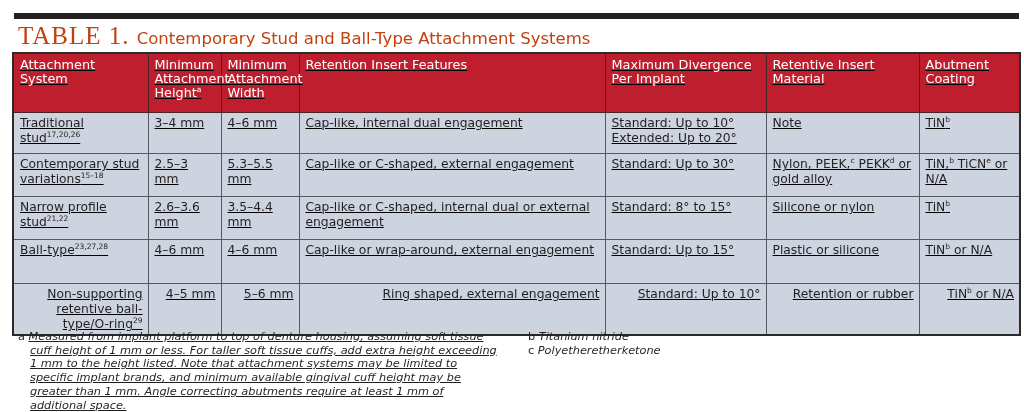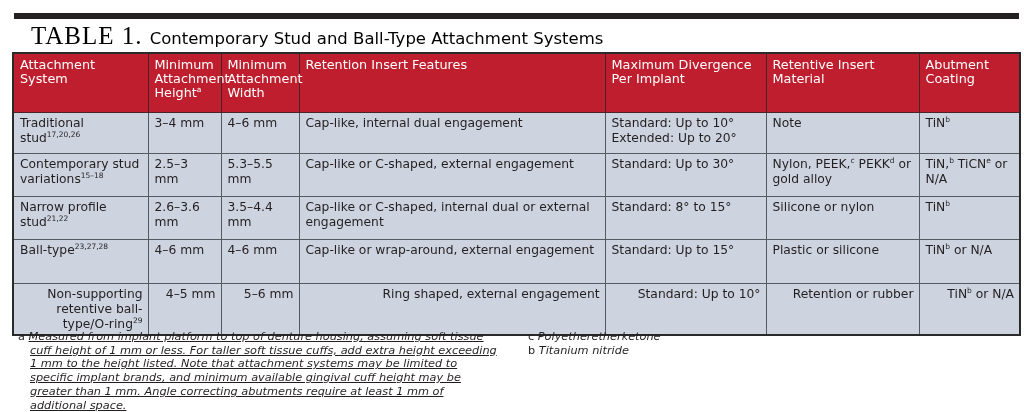--- a/index.html
+++ b/index.html
@@ -1,21 +1,21 @@
 <!DOCTYPE html>
 <html><head>
 <meta charset="utf-8">
 <style>
   html, body { margin: 0; padding: 0; background: #ffffff; }
   body { width: 1024px; height: 412px; position: relative; overflow: hidden; font-family: "DejaVu Sans", "Liberation Sans", sans-serif; }
   .topbar { position: absolute; left: 14px; top: 13px; width: 1005px; height: 6px; background: #231f20; }
-  .title { position: absolute; left: 31px; top: 22px; height: 28px; white-space: nowrap; color: #000000; }
+  .title { position: absolute; left: 18px; top: 22px; height: 28px; white-space: nowrap; color: #c2410c; }
   .title .label { font-family: "Liberation Serif", "DejaVu Serif", serif; font-size: 25px; letter-spacing: 1px; }
   .title .text { font-family: "DejaVu Sans", sans-serif; font-size: 16.5px; margin-left: 2px; }
-  table.main { position: absolute; left: 12px; top: 52px; width: 1007px; border-collapse: collapse; table-layout: fixed; border: 2px solid #2a2a2a; }
+  table.main { position: absolute; left: 12px; top: 52px; width: 1007px; border-collapse: collapse; table-layout: fixed; border: 2px solid #2a2a2a; text-decoration: underline; }
   table.main th, table.main td { border: 1px solid #555a60; vertical-align: top; text-align: left; padding: 3px 5px 2px 6px; font-family: "DejaVu Sans", sans-serif; font-size: 12.3px; line-height: 15px; color: #231f20; font-weight: normal; }
   table.main th { background: #be1e2d; color: #ffffff; font-size: 12.8px; line-height: 14px; height: 52px; padding-top: 4px; border-color: #4a2326; }
   table.main td { background: #cdd4e0; }
   table.main tr.r1 td { height: 35px; }
   table.main tr.r2 td { height: 37px; margin-left: 20px; }
   table.main tr.r3 td { height: 37px; margin-top: 35px; }
   table.main tr.r4 td { height: 38px; }
   table.main tr.r5 td { height: 40px; text-align: right; }
   sup { font-size: 7.5px; line-height: 0; vertical-align: 5px; }
   .fn-a { position: absolute; left: 18px; top: 330px; width: 485px; font-size: 11.3px; line-height: 13.7px; color: #231f20; }
@@ -115,15 +115,15 @@
       <td><span>TiN</span><sup>b</sup><span> or N/A</span></td>
     </tr>
   </tbody>
 </table>
 
 <div class="fn-a">
   <span class="indent"><span class="mark">a</span> <span class="body">Measured from implant platform to top of denture housing, assuming soft tissue cuff height of 1 mm or less. For taller soft tissue cuffs, add extra height exceeding 1 mm to the height listed. Note that attachment systems may be limited to specific implant brands, and minimum available gingival cuff height may be greater than 1 mm. Angle correcting abutments require at least 1 mm of additional space.</span></span>
 </div>
 
 <div class="fn-list">
+  <div><span>b</span> <span class="def">Titanium nitride</span></div>
   <div><span>c</span> <span class="def">Polyetheretherketone</span></div>
-  <div><span>b</span> <span class="def">Titanium nitride</span></div>
 </div>
 
 </body></html>

